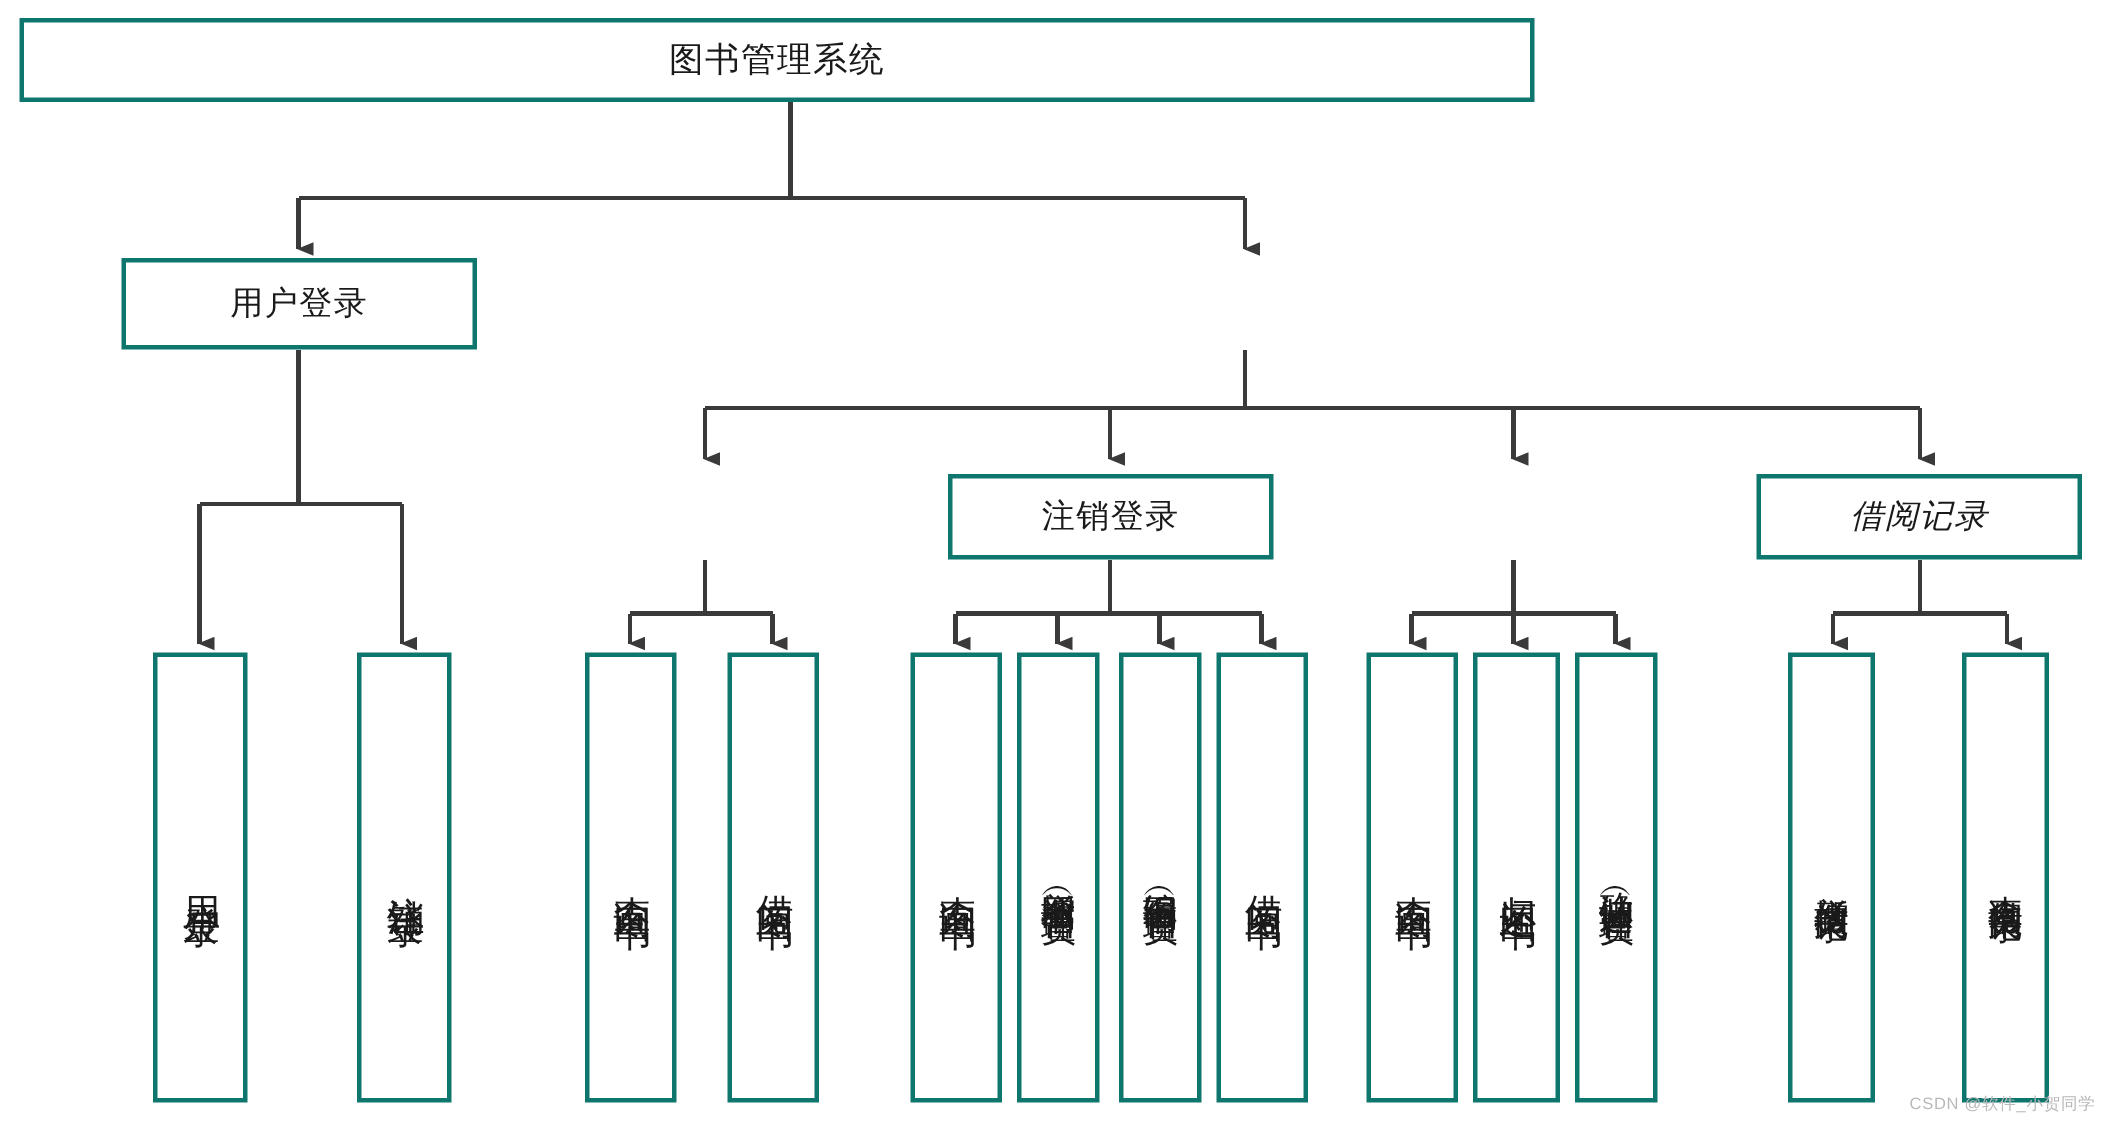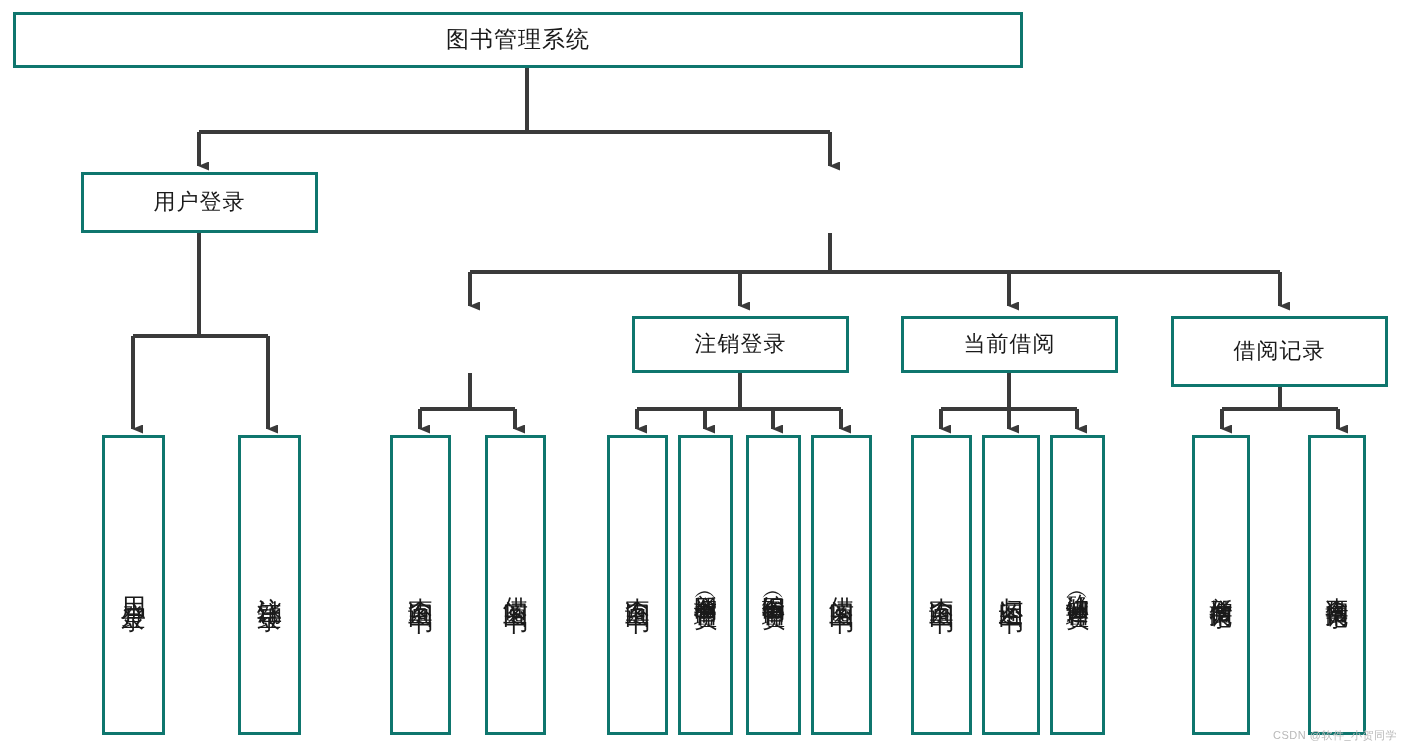--- a/index.html
+++ b/index.html
@@ -114,24 +114,21 @@
     <span class="lbl">图书管理系统</span>
   </div>
 
   <div class="node h" style="left:81px;top:172px;width:237px;height:61px;">
     <span class="lbl">用户登录</span>
   </div>
 
   <div class="node h" style="left:632px;top:316px;width:217px;height:57px;">
     <span class="lbl">注销登录</span>
   </div>
-  <div class="node h" style="left:901px;top:316px;width:217px;height:57px;">
-    <span class="lbl">当前借阅</span>
-  </div>
-  <div class="node h" style="left:1171px;top:316px;width:217px;height:71px;">
+  <div class="node h" style="left:1171px;top:316px;width:217px;height:57px;font-style:italic;">
     <span class="lbl">借阅记录</span>
   </div>
 
   <div class="node v" style="left:102px;top:435px;width:63px;height:300px;">
     <span class="lbl">用户登录</span>
   </div>
   <div class="node v" style="left:238px;top:435px;width:63px;height:300px;">
     <span class="lbl">注销登录</span>
   </div>
 

